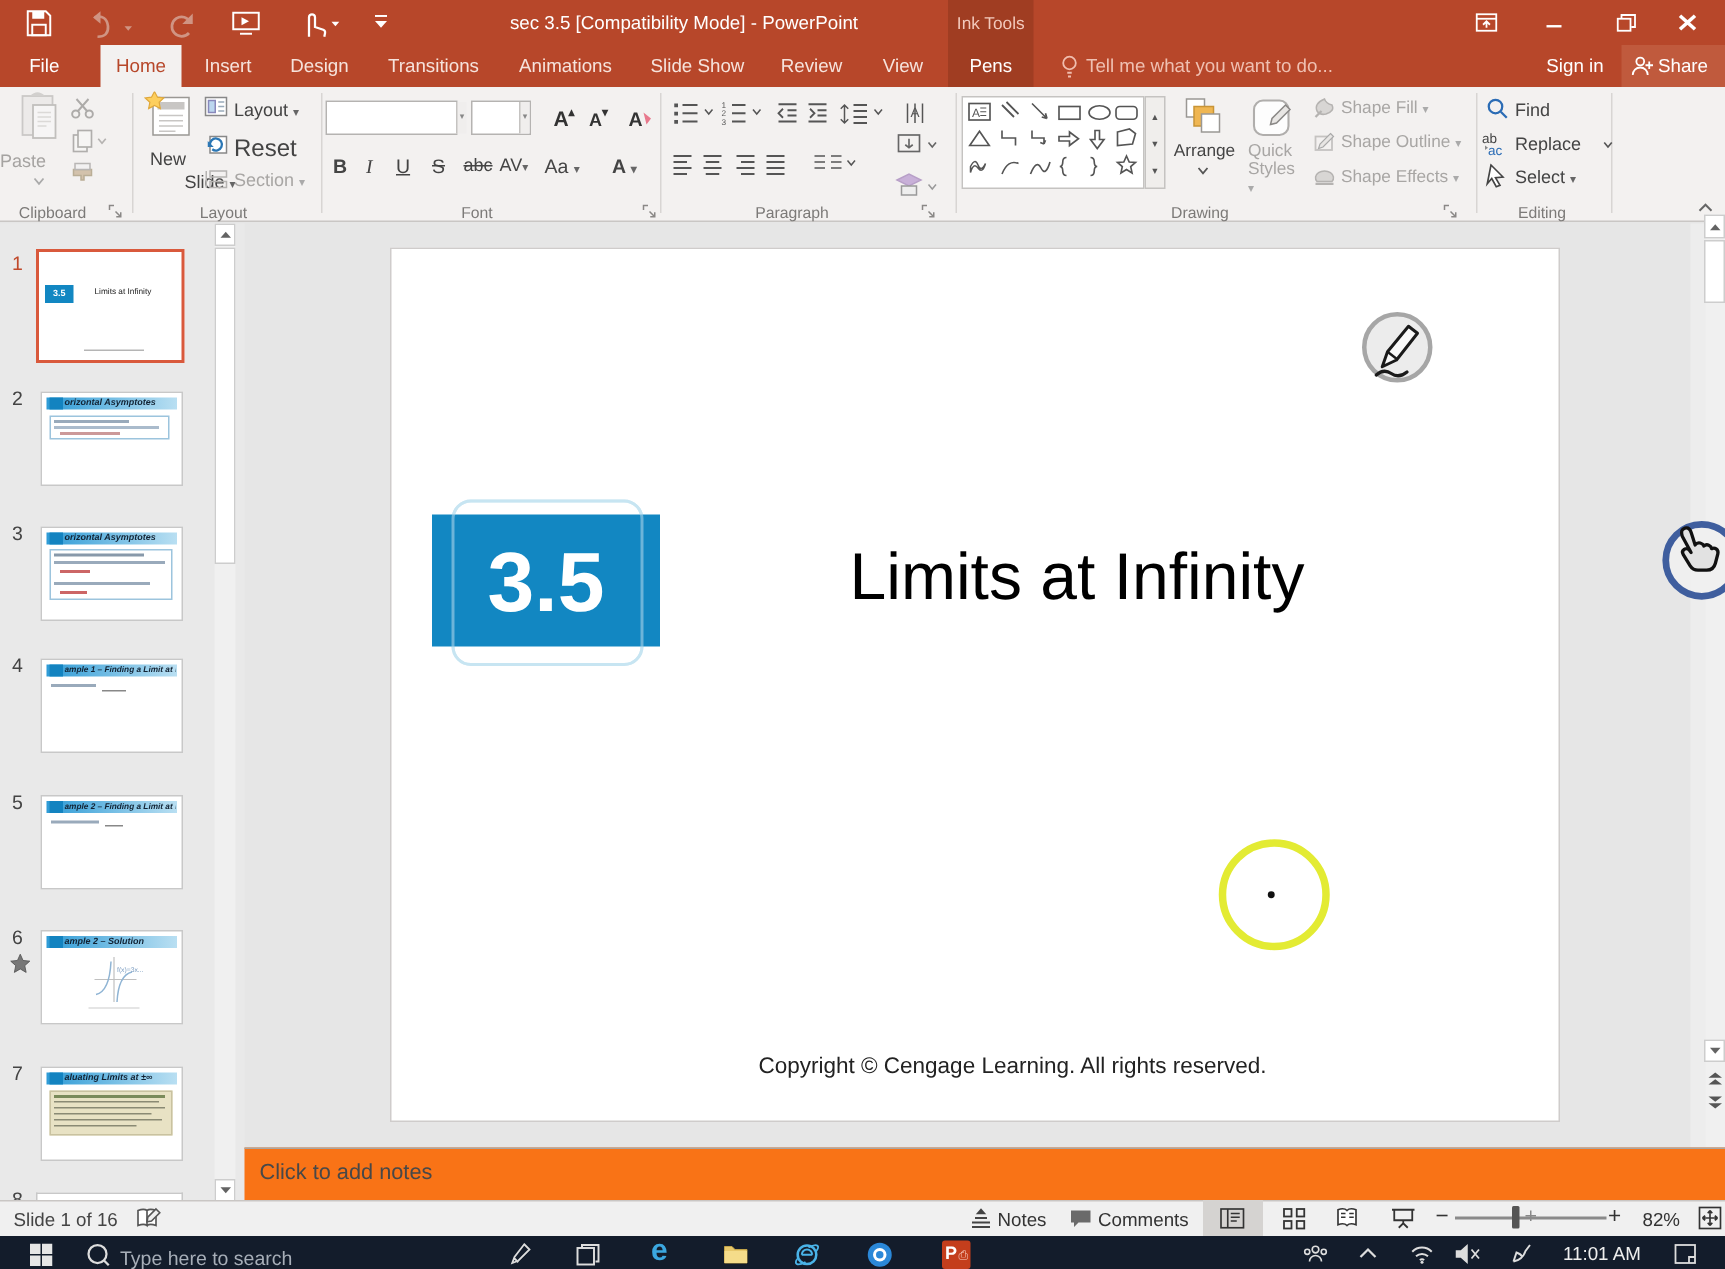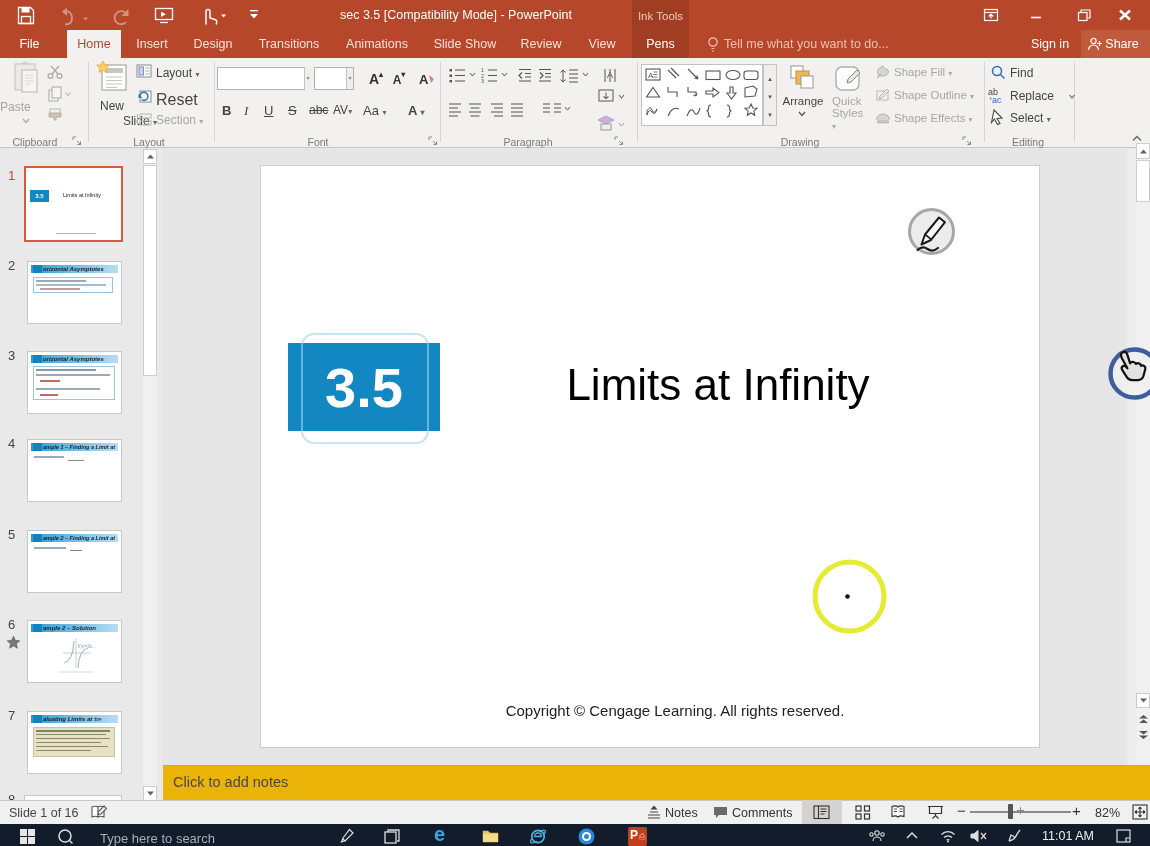--- a/index.html
+++ b/index.html
@@ -16,21 +16,21 @@
 .glabel{position:absolute;top:136px;font-size:10.5px;color:#7c7a78;text-align:center;width:120px;margin-left:-60px}
 .rbtxt{font-size:11.5px;color:#444}
 .gray{color:#a8a6a4}
 .dd{font-size:8px;color:#666}
 
 #mainarea{position:absolute;left:0;top:149px;width:1150px;height:651px;background:#e6e6e6}
 #thumbpanel{position:absolute;left:0;top:149px;width:163px;height:651px;background:#e9e9e9}
 .thumb{position:absolute;left:27px;width:95px;background:#fff;border:1px solid #c8c8c8}
 .tnum{position:absolute;left:8px;font-size:13px;color:#444}
 #slide{position:absolute;left:260px;top:165px;width:780px;height:583px;background:#fff;border:1px solid #cfcccb}
-#notesarea{position:absolute;left:163px;top:765px;width:987px;height:35px;background:#eab308;border-top:1px solid #a8a6a4}
+#notesarea{position:absolute;left:163px;top:765px;width:987px;height:35px;background:#f97316;border-top:1px solid #a8a6a4}
 #notesarea span{position:absolute;left:10px;top:8px;font-size:14.5px;color:#484848}
 
 #statusbar{position:absolute;left:0;top:800px;width:1150px;height:24px;background:#f0f0f0;border-top:1px solid #c9c6c4;font-size:12px;color:#444}
 
 #taskbar{position:absolute;left:0;top:824px;width:1150px;height:22px;background:#131c2b}
 
 .sbtrack{position:absolute;background:#f0f0f0}
 .sbthumb{position:absolute;background:#fff;border:1px solid #cdcdcd}
 </style></head>
 <body>
@@ -592,21 +592,21 @@
       <rect x="0" y="0" width="7" height="7"></rect>
       <rect x="8" y="0" width="7" height="7"></rect>
       <rect x="0" y="8" width="7" height="7"></rect>
       <rect x="8" y="8" width="7" height="7"></rect>
     </g>
   </svg>
 <svg class="abs" style="left:57px;top:828px" width="18" height="18" viewBox="0 0 18 18">
     <circle cx="8" cy="8" r="6" stroke="#ddd" fill="none" stroke-width="1.5"></circle>
     <path d="M12.5 12.5 l3 3" stroke="#ddd" stroke-width="1.5"></path>
   </svg>
-<div class="abs" style="left:100px;top:831px;font-size:13px;color:#a7aeb8">Type here to search</div>
+<div class="abs" style="left:80px;top:831px;font-size:13px;color:#a7aeb8">Type here to search</div>
 <svg class="abs" style="left:340px;top:828px" width="15" height="17" viewBox="0 0 15 17">
     <path d="M9.5 1.5 l3.5 3.5 -7.5 7.5 -4 1.5 1.5 -4 z M3 11 l2.5 2.5" stroke="#ddd" fill="none" stroke-width="1.2"></path>
   </svg>
 <svg class="abs" style="left:384px;top:829px" width="16" height="16" viewBox="0 0 16 16">
     <g stroke="#ddd" fill="none" stroke-width="1.3">
       <rect x="1" y="3" width="11" height="11"></rect>
       <path d="M4 3 v-2 h11 v11 h-2"></path>
     </g>
   </svg>
 <div class="abs" style="left:434px;top:823px;font-size:20px;font-weight:bold;color:#3ba7e0">e</div>

